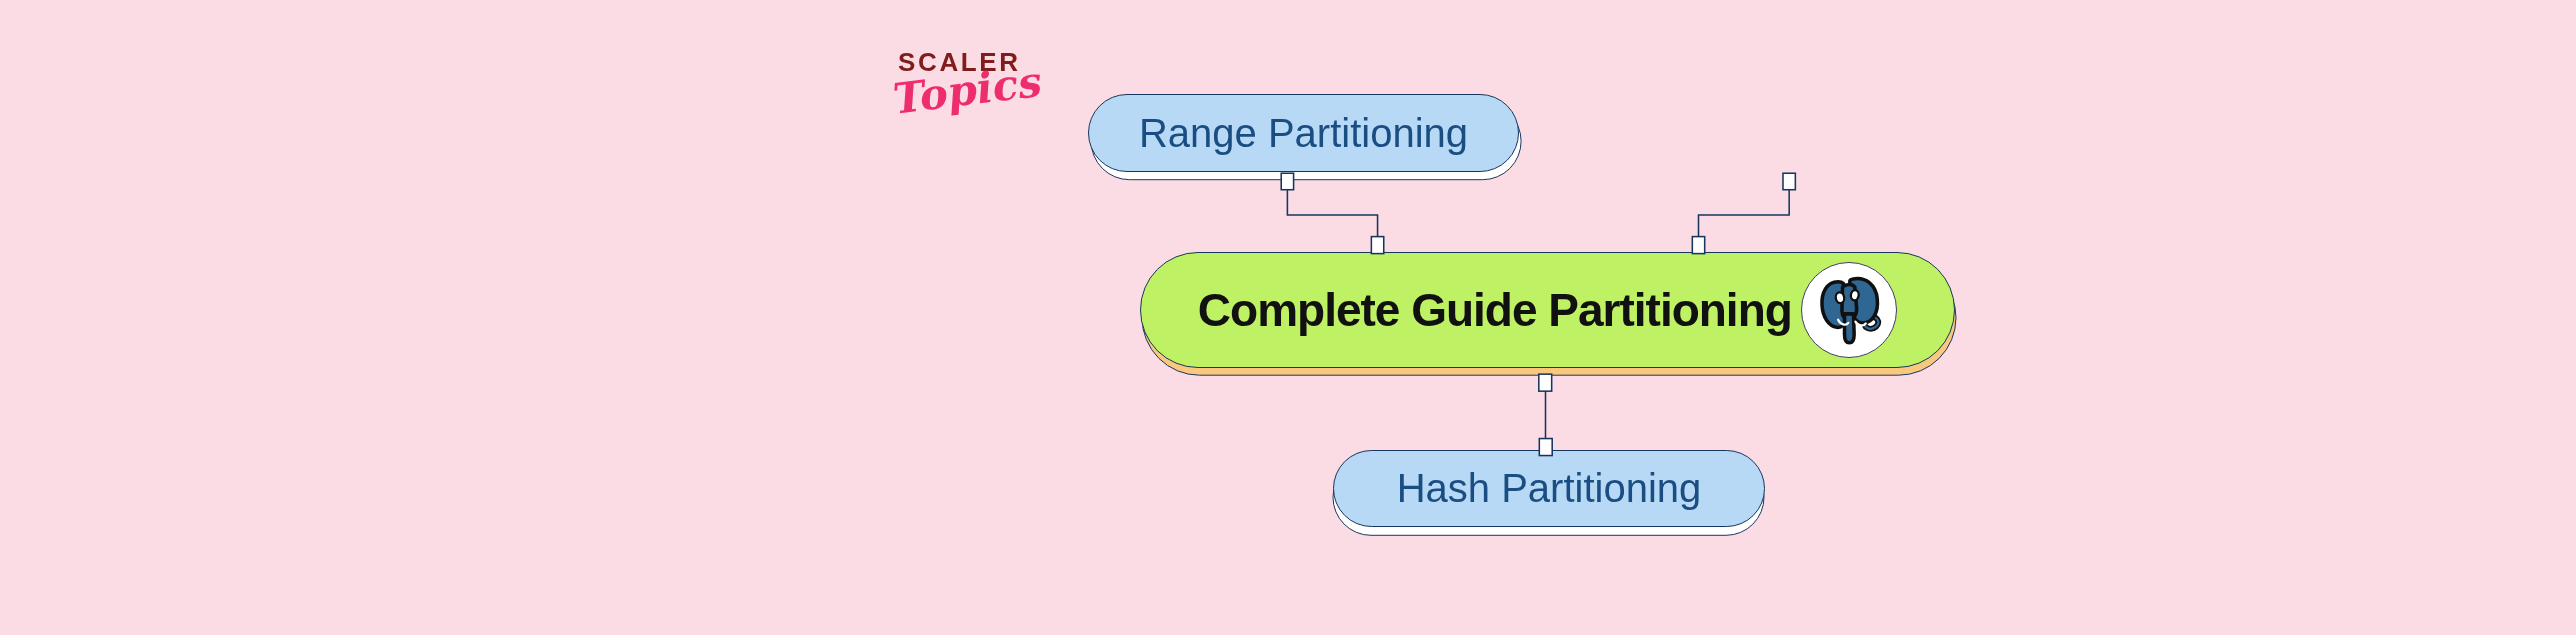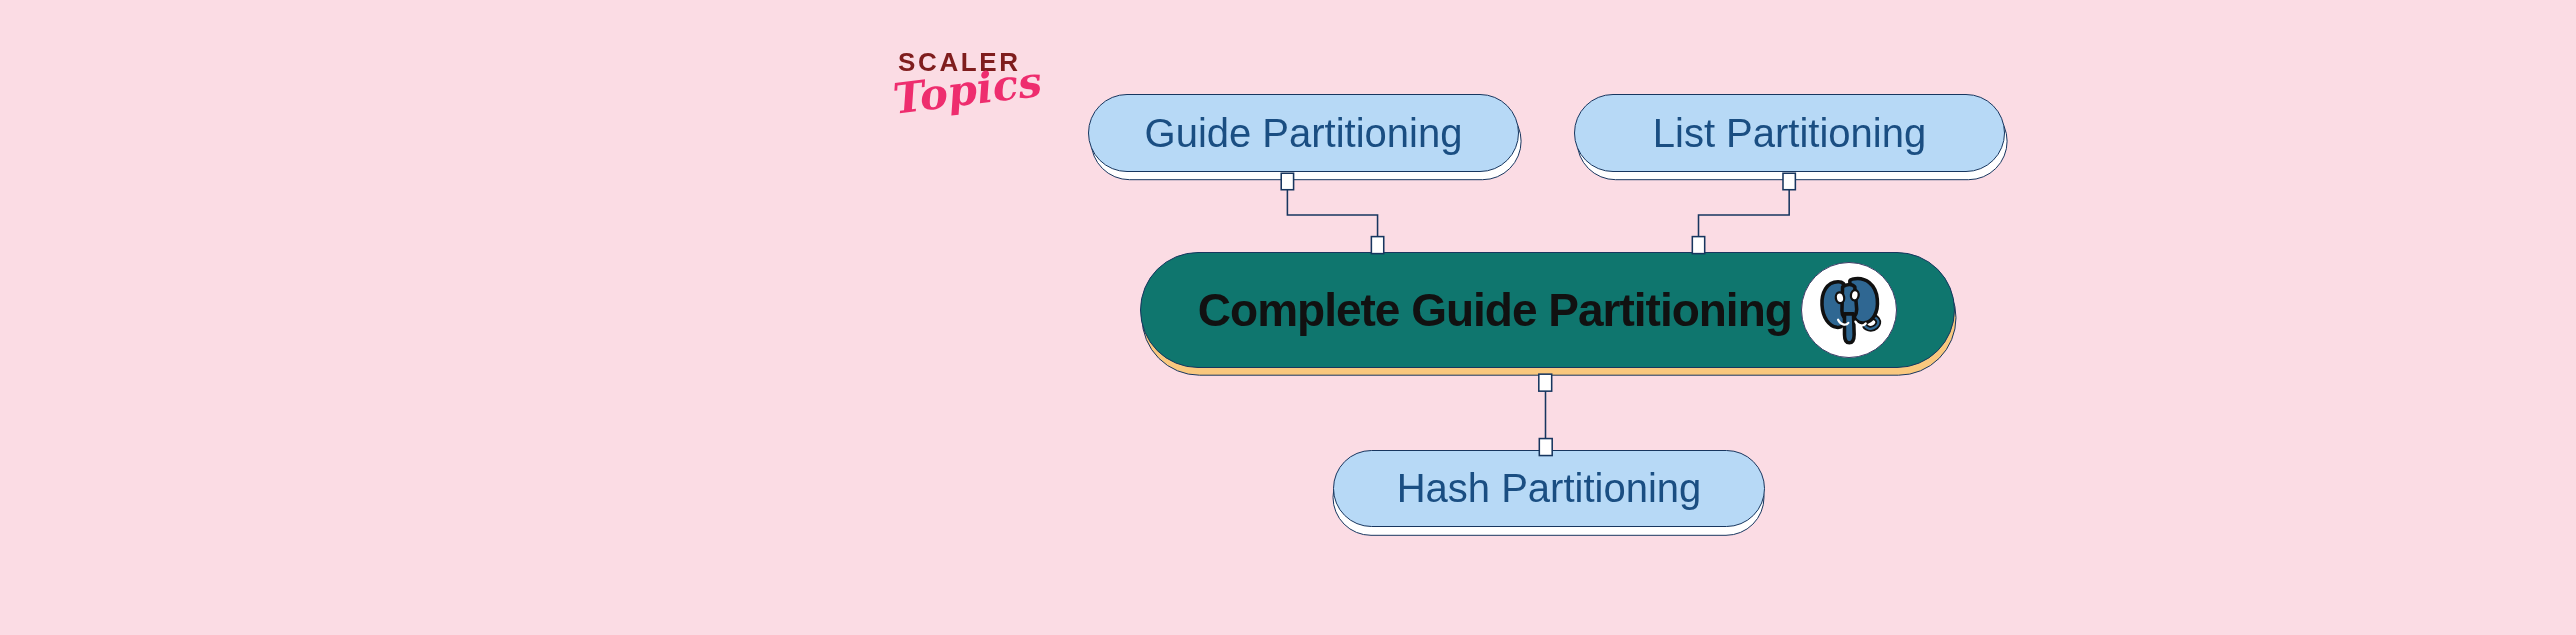--- a/index.html
+++ b/index.html
@@ -50,21 +50,21 @@
 
   .node-range{left:1088px;top:94px;width:431px;height:78px;}
   .node-list {left:1574px;top:94px;width:431px;height:78px;}
   .node-hash {left:1333px;top:450px;width:432px;height:77px;}
   .node-range .pill-shadow,
   .node-list  .pill-shadow{transform:translate(2.6px,8.2px);}
   .node-hash  .pill-shadow{transform:translate(-0.5px,8.8px);}
 
   .node-center{left:1140px;top:252px;width:815px;height:116px;}
   .node-center .pill-shadow{background:#f9c87e;transform:translate(1.5px,7.7px);}
-  .node-center .pill-face{background:#0f766e;gap:9.3px;}
+  .node-center .pill-face{background:#bef264;gap:9.3px;}
   .center-label{
     font-size:46px;font-weight:bold;color:#111111;letter-spacing:-1px;
   }
 
   
   .pg-badge{
     width:96px;height:96px;flex:0 0 96px;
     border:1.5px solid #3e3c66;border-radius:50%;
     background:#ffffff;
     display:flex;align-items:center;justify-content:center;
@@ -86,30 +86,24 @@
 <div class="canvas">
 
   <div class="logo">
     <div class="logo-brand">SCALER</div>
     <div class="logo-script">Topics</div>
   </div>
 
   <div class="pill node-range">
     <div class="pill-shadow"></div>
     <div class="pill-face">
-      <span class="node-label">Guide Partitioning</span>
+      <span class="node-label">Range Partitioning</span>
     </div>
   </div>
 
-  <div class="pill node-list">
-    <div class="pill-shadow"></div>
-    <div class="pill-face">
-      <span class="node-label">List Partitioning</span>
-    </div>
-  </div>
 
   <div class="pill node-center">
     <div class="pill-shadow"></div>
     <div class="pill-face">
       <span class="center-label">Complete Guide Partitioning</span>
       <span class="pg-badge">
         <svg viewBox="0 0 100 112" aria-hidden="true">
 
           <path d="M78 66 C94 64 100 75 92 82 C85 88 75 85 74 78" fill="none" stroke="#101010" stroke-width="9" stroke-linecap="round"></path>
           <path d="M78 66 C94 64 100 75 92 82 C85 88 75 85 74 78" fill="none" stroke="#2f6792" stroke-width="3.5" stroke-linecap="round"></path>

